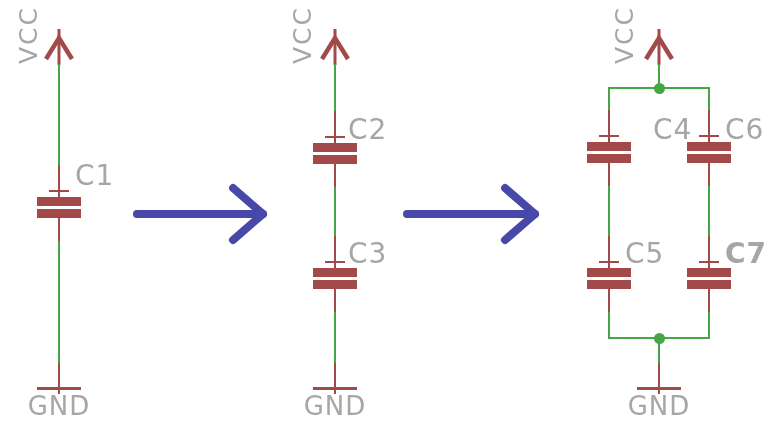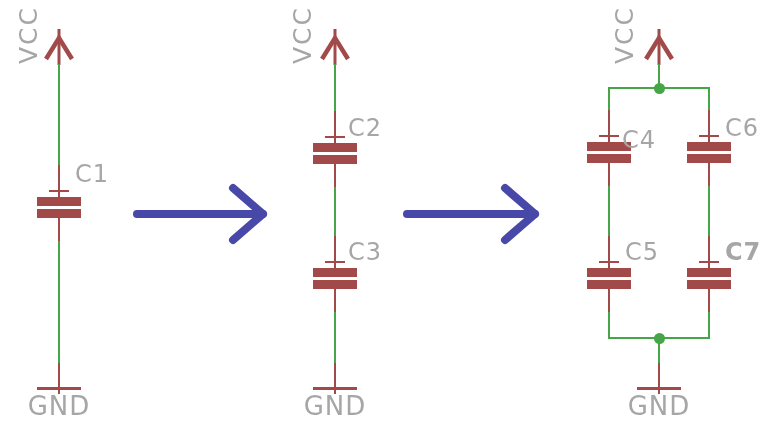--- a/index.html
+++ b/index.html
@@ -14,21 +14,21 @@
   .canvas {
     position:relative; width:768px; height:433px;
     background:var(--bg); overflow:hidden;
   }
   .txt { position:absolute; color:var(--label-gray); line-height:1; white-space:nowrap; }
   .vcc-label {
     width:58px; height:22px; font-size:25px; letter-spacing:2px;
     transform:rotate(-90deg);
   }
   .gnd-label { width:64px; font-size:26px; letter-spacing:1px; text-align:center; }
-  .ref-label { font-size:24px; letter-spacing:1px; }
+  .ref-label { font-size:28px; letter-spacing:1px; }
   .wire { position:absolute; background:var(--wire-green); }
   .dot { position:absolute; width:11px; height:11px; border-radius:50%; background:var(--wire-green); }
   .cap { position:absolute; width:44px; height:76px; }
   .cap .lead { position:absolute; left:21px; width:2px; background:var(--symbol-red); }
   .cap .lead.lt { top:0; height:33px; }
   .cap .lead.lb { top:53px; height:23px; }
   .cap .tick { position:absolute; left:12px; top:25px; width:20px; height:2px; background:var(--symbol-red); }
   .cap .plate { position:absolute; left:0; width:44px; height:9px; background:var(--symbol-red); }
   .cap .plate.p1 { top:32px; }
   .cap .plate.p2 { top:44px; }
@@ -125,21 +125,21 @@
   <div class="wire" style="left:608px; top:88px; width:2px; height:22px;"></div>
   <div class="wire" style="left:708px; top:88px; width:2px; height:22px;"></div>
 
   <div class="cap" style="left:587px; top:110px;">
     <div class="lead lt"></div>
     <div class="tick"></div>
     <div class="plate p1"></div>
     <div class="plate p2"></div>
     <div class="lead lb"></div>
   </div>
-  <div class="txt ref-label" style="left:622px; top:116px;margin-top:12px;">C4</div>
+  <div class="txt ref-label" style="left:653px; top:116px;">C4</div>
 
   <div class="wire" style="left:608px; top:186px; width:2px; height:50px;"></div>
 
   <div class="cap" style="left:587px; top:236px;">
     <div class="lead lt"></div>
     <div class="tick"></div>
     <div class="plate p1"></div>
     <div class="plate p2"></div>
     <div class="lead lb"></div>
   </div>

